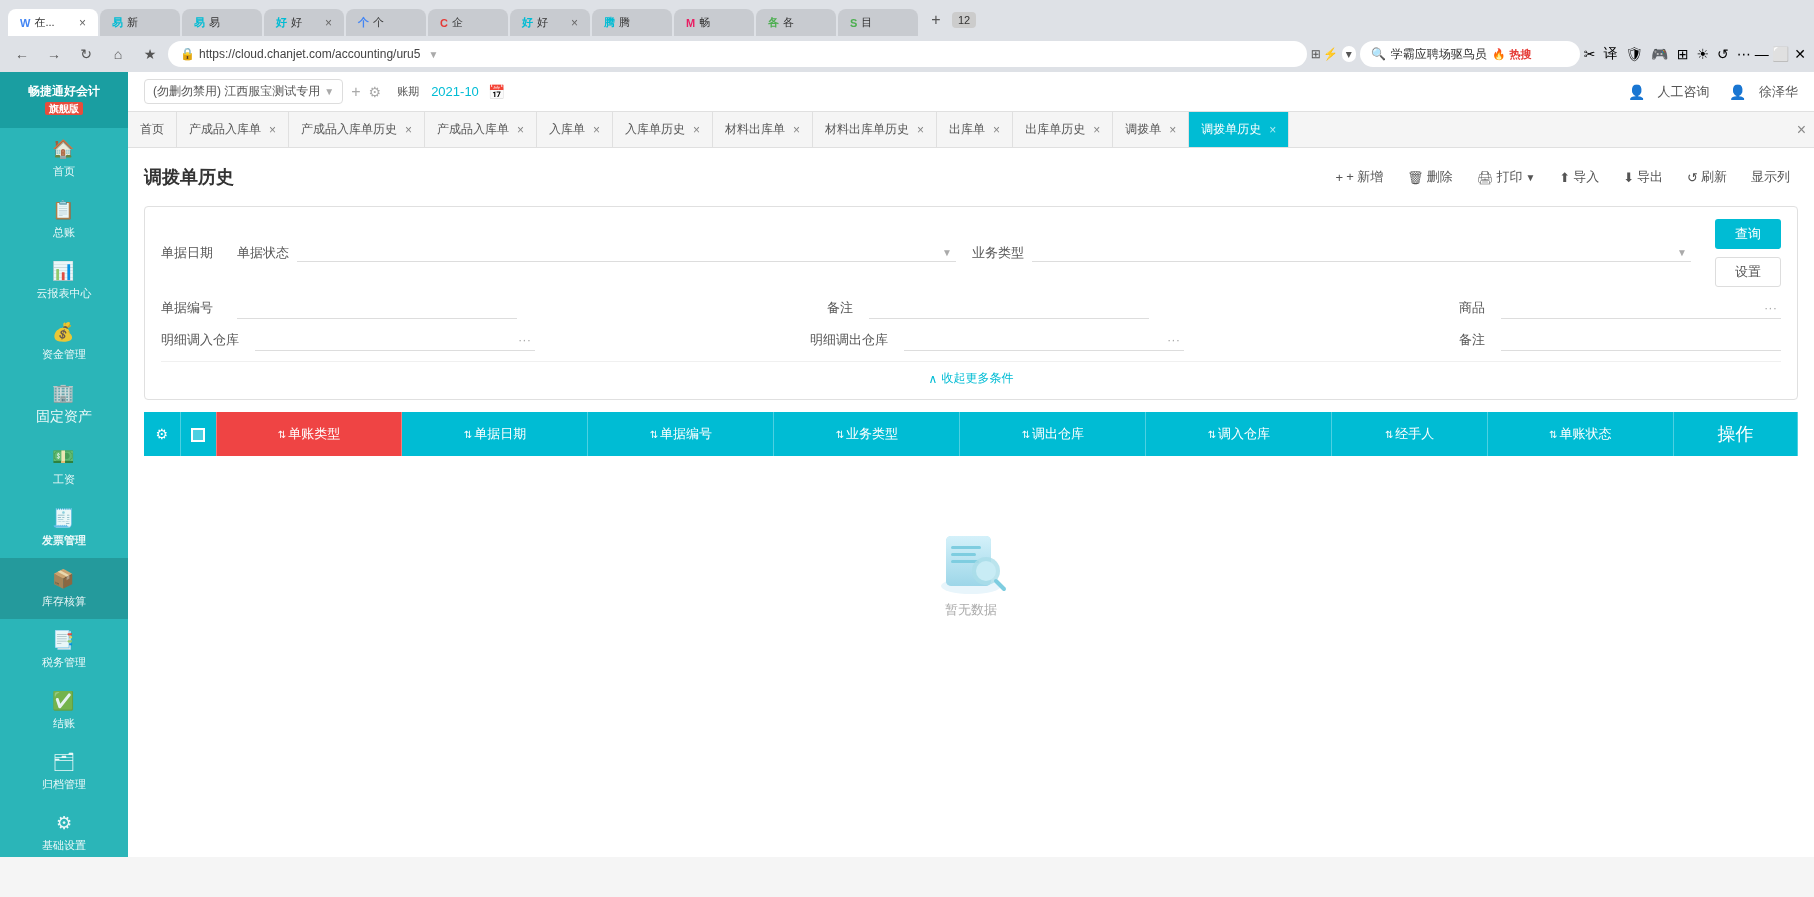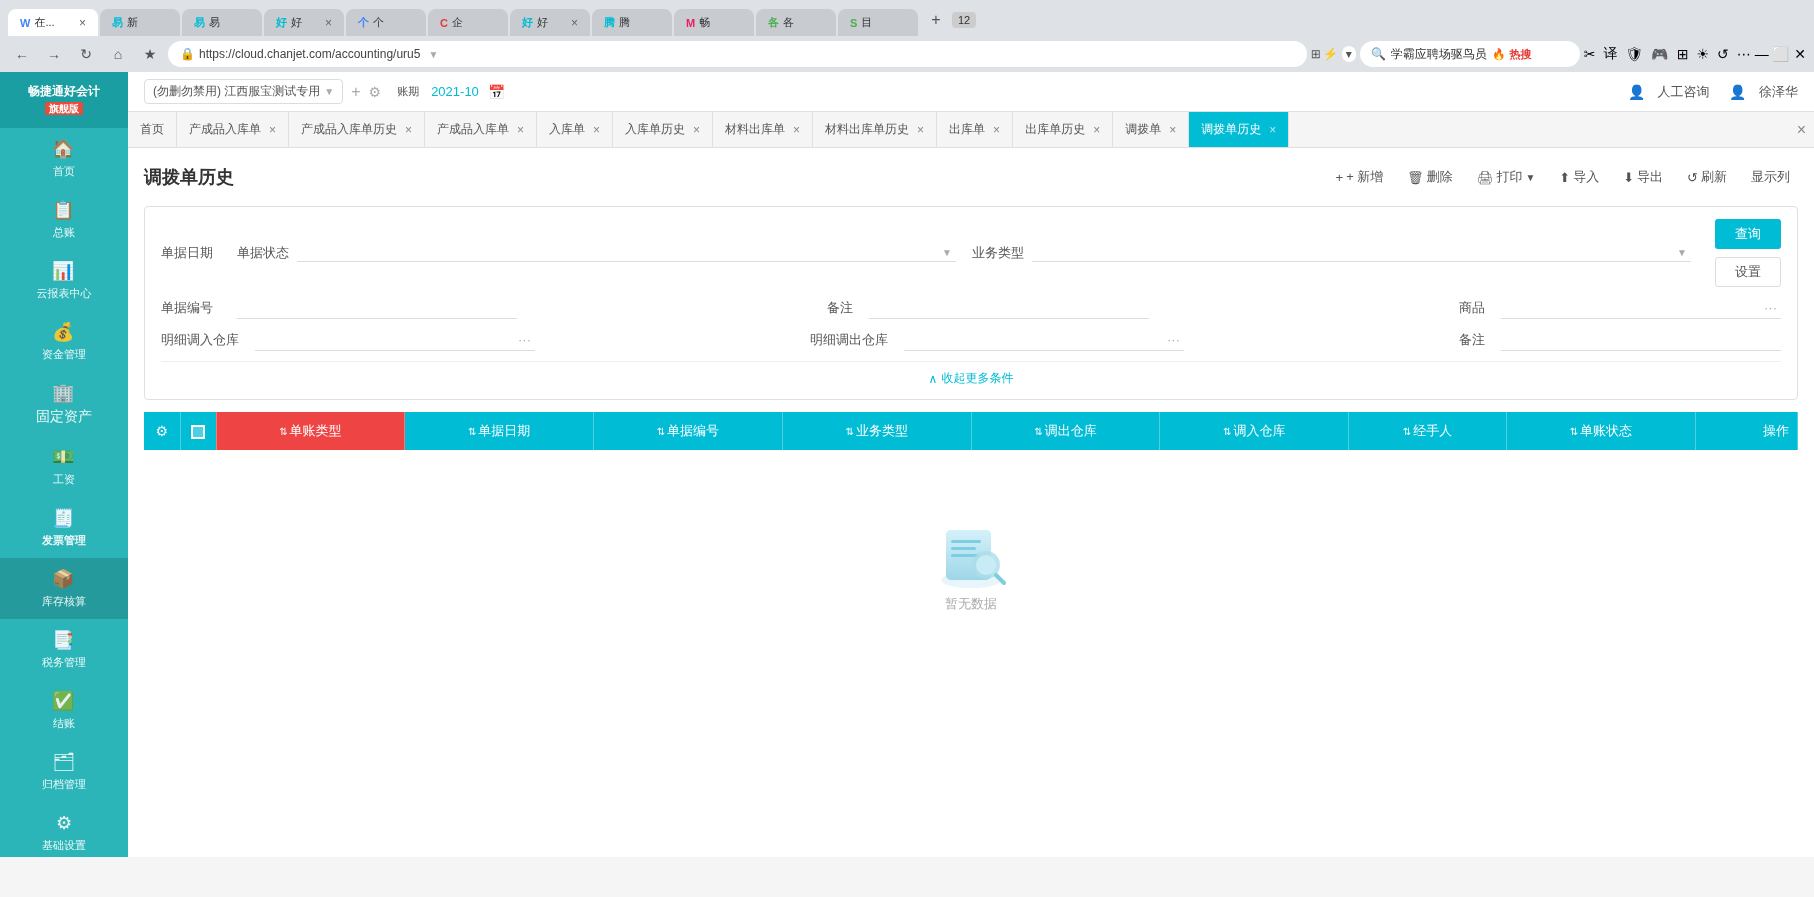--- a/index.html
+++ b/index.html
@@ -421,21 +421,21 @@
               </th>
               <th style="background:#00bcd4; color:#fff; padding:10px 8px; font-size:13px; text-align:center; border-right:1px solid rgba(255,255,255,0.3);">
                 <span style="font-size:10px; margin-right:2px;">⇅</span>调入仓库
               </th>
               <th style="background:#00bcd4; color:#fff; padding:10px 8px; font-size:13px; text-align:center; border-right:1px solid rgba(255,255,255,0.3);">
                 <span style="font-size:10px; margin-right:2px;">⇅</span>经手人
               </th>
               <th style="background:#00bcd4; color:#fff; padding:10px 8px; font-size:13px; text-align:center; border-right:1px solid rgba(255,255,255,0.3);">
                 <span style="font-size:10px; margin-right:2px;">⇅</span>单账状态
               </th>
-              <th style="background:#00bcd4; color:#fff; padding:10px 8px; font-size:13px; text-align:right;">操作</th>
+              <th style="background:#00bcd4; color:#fff; padding:10px 8px; font-size:18px; text-align:center;">操作</th>
             </tr>
           </thead>
           <tbody>
           </tbody>
         </table>
 
         <div class="empty-state">
 
           <svg width="80" height="85" viewBox="0 0 80 85">
             <ellipse cx="40" cy="70" rx="30" ry="8" fill="#e8f5fb"></ellipse>

